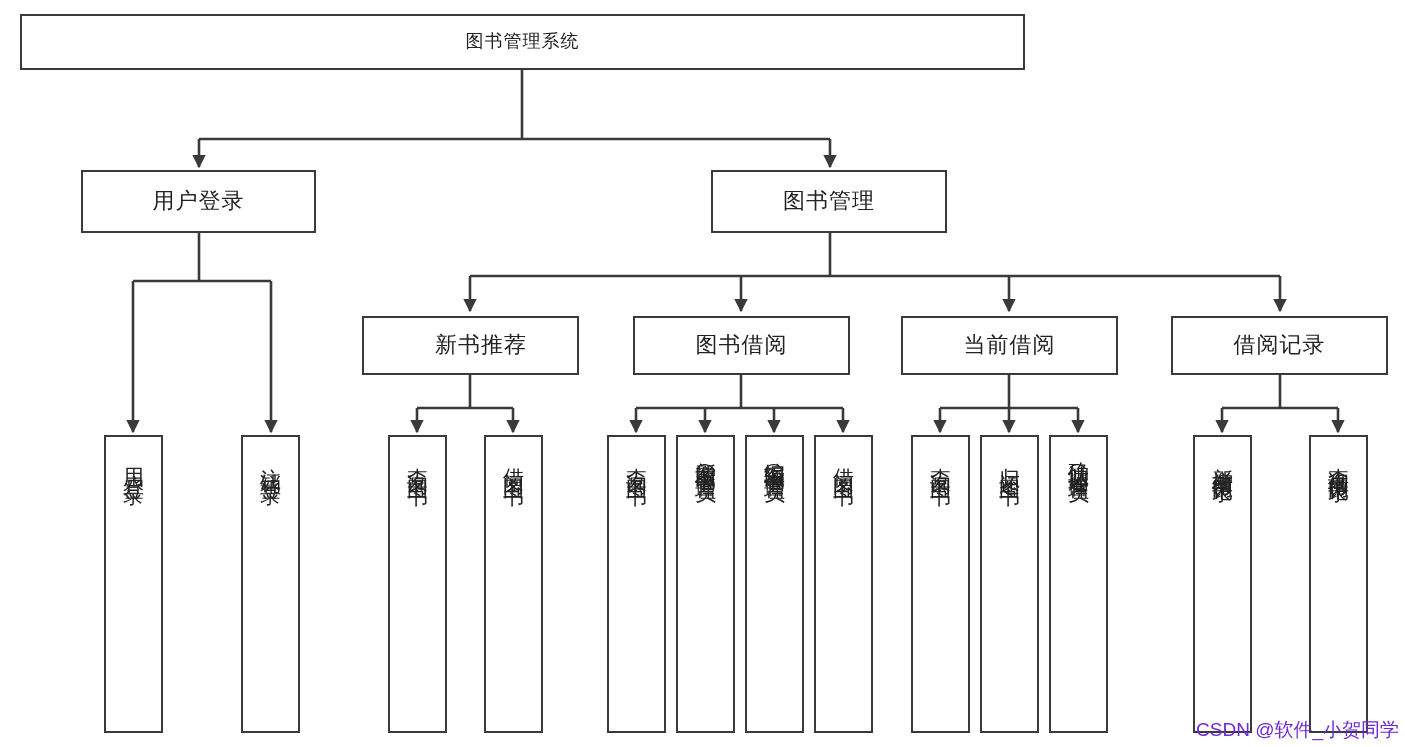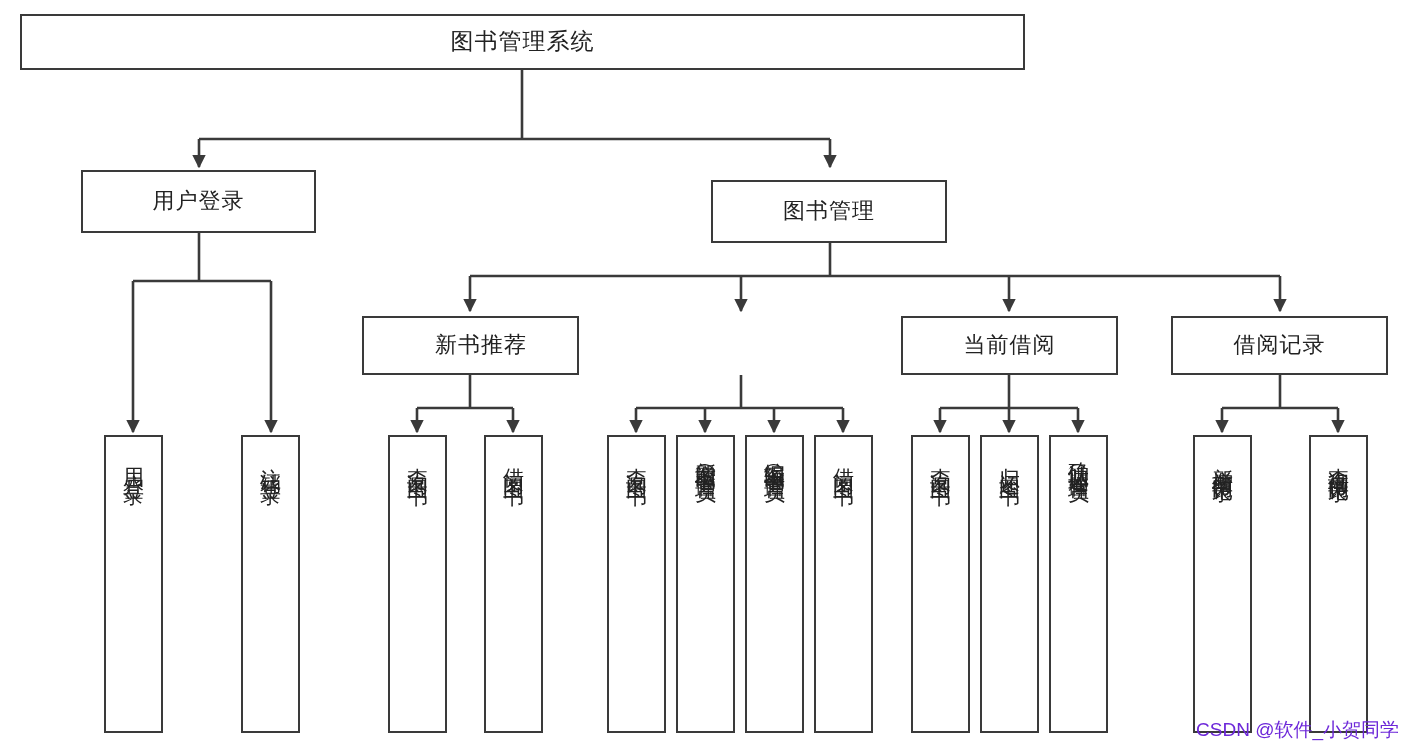--- a/index.html
+++ b/index.html
@@ -35,21 +35,21 @@
     color: #222222;
     z-index: 2;
   }
   .node.h {
     
     font-size: 22px;
     letter-spacing: 1px;
     line-height: 1.2;
   }
   .node.root {
-    font-size: 23px;
+    font-size: 18px;
   }
   .node.v {
     
     font-size: 21px;
     padding-top: 14px;
     padding-bottom: 8px;
     align-items: flex-start;
     justify-content: center;
   }
   .vtext {
@@ -132,27 +132,30 @@
     </g>
   </svg>
 
   <div class="node h root" style="left:20px; top:14px; width:1005px; height:56px;">
     <span>图书管理系统</span>
   </div>
 
   <div class="node h" style="left:81px; top:170px; width:235px; height:63px;">
     <span>用户登录</span>
   </div>
-  <div class="node h" style="left:711px; top:180px; width:236px; height:63px;">
+  <div class="node h" style="left:711px; top:170px; width:236px; height:63px;">
     <span>图书管理</span>
   </div>
 
   <div class="node h" style="left:362px; top:316px; width:217px; height:59px;padding-left:21px;">
     <span>新书推荐</span>
   </div>
+  <div class="node h" style="left:633px; top:316px; width:217px; height:59px;">
+    <span>图书借阅</span>
+  </div>
   <div class="node h" style="left:1171px; top:316px; width:217px; height:59px;">
     <span>借阅记录</span>
   </div>
   <div class="node h" style="left:901px; top:316px; width:217px; height:59px;">
     <span>当前借阅</span>
   </div>
 
   <div class="node v" style="left:104px; top:435px; width:59px; height:298px;">
     <span class="vtext">用户登录</span>
   </div>

